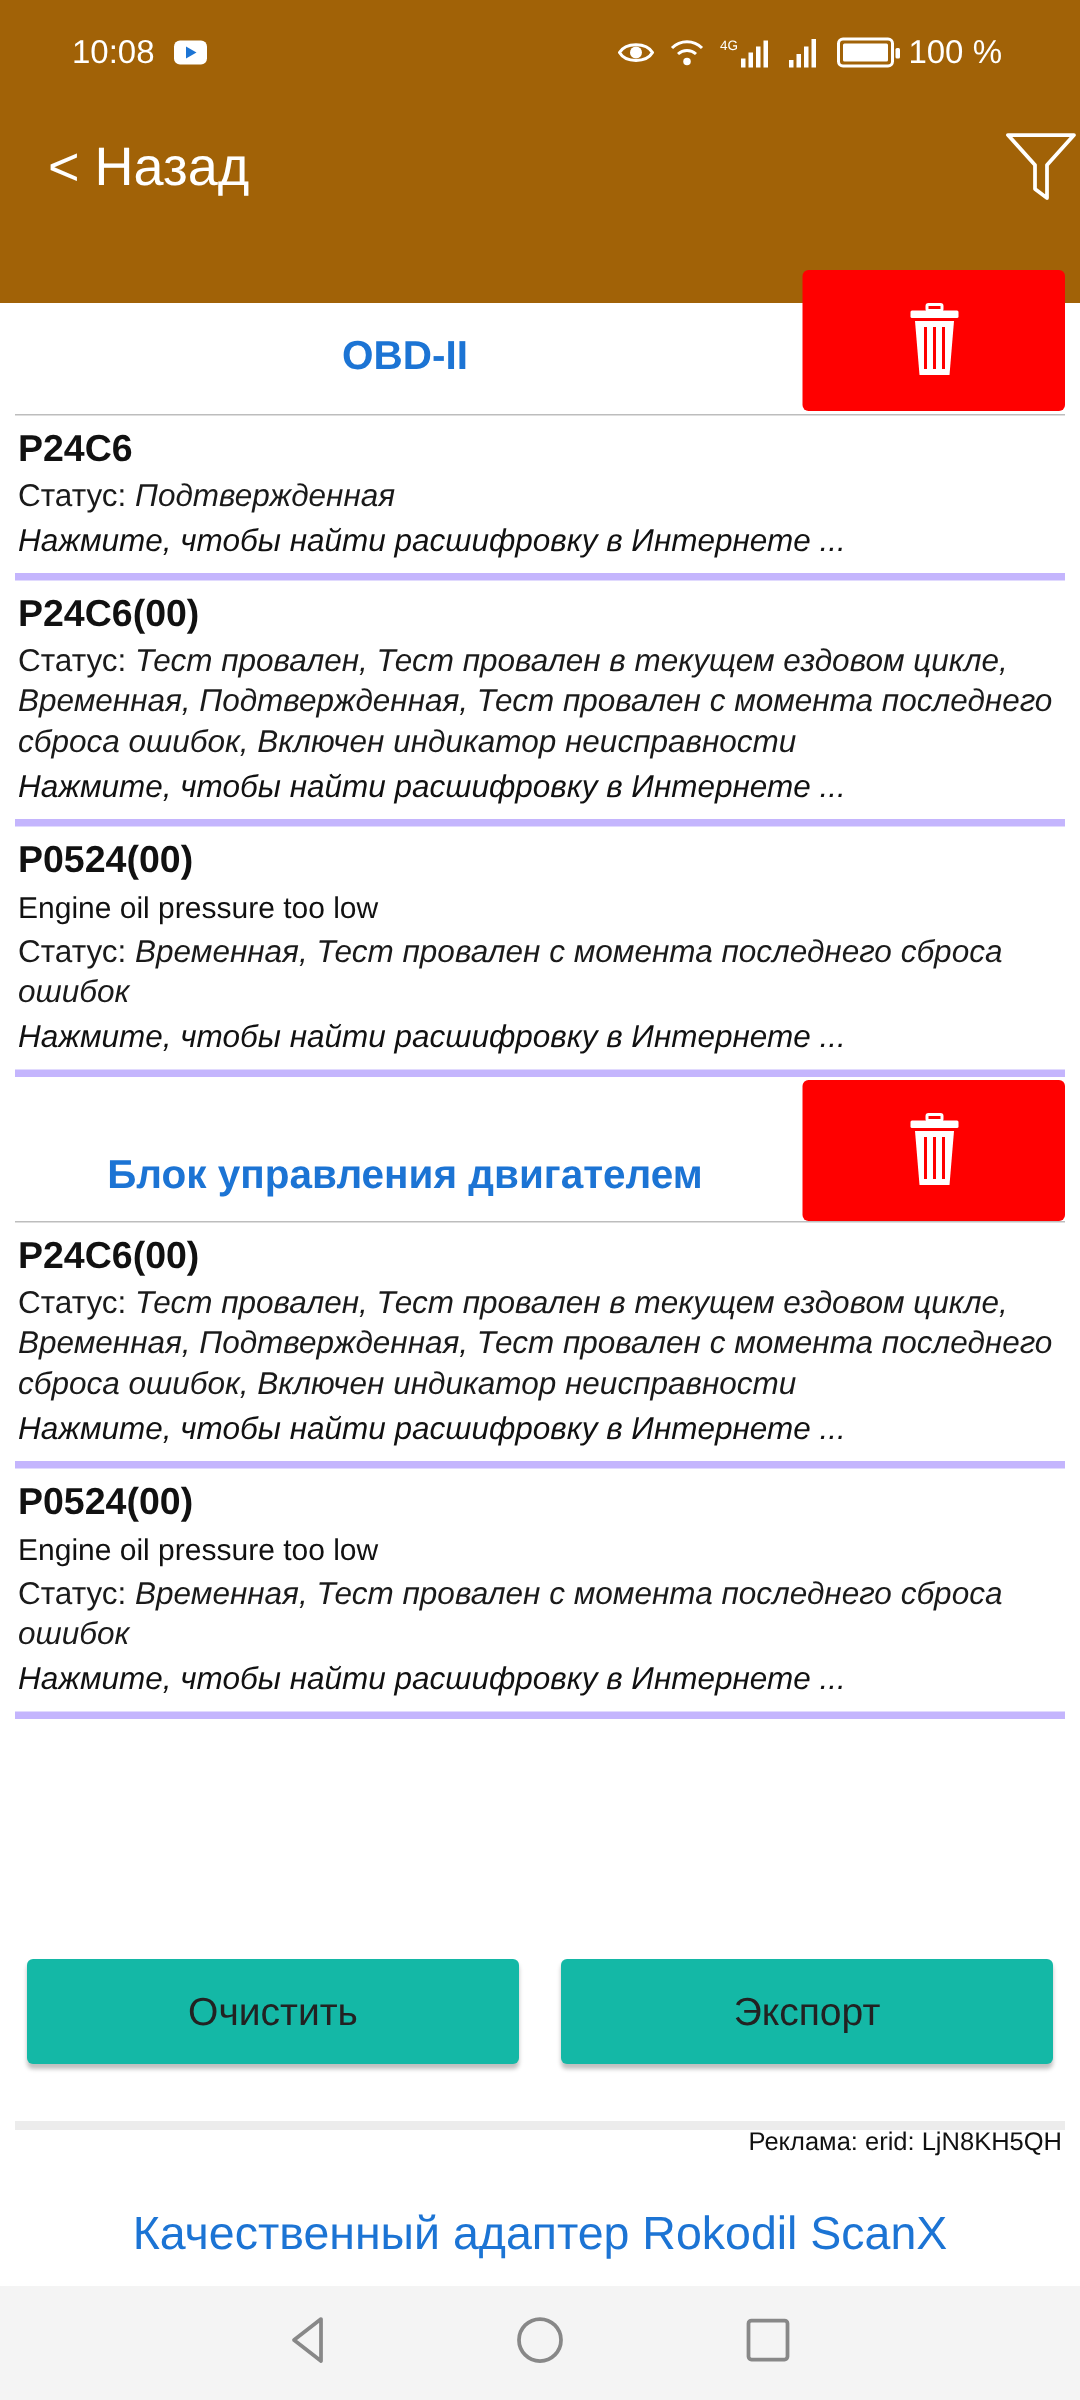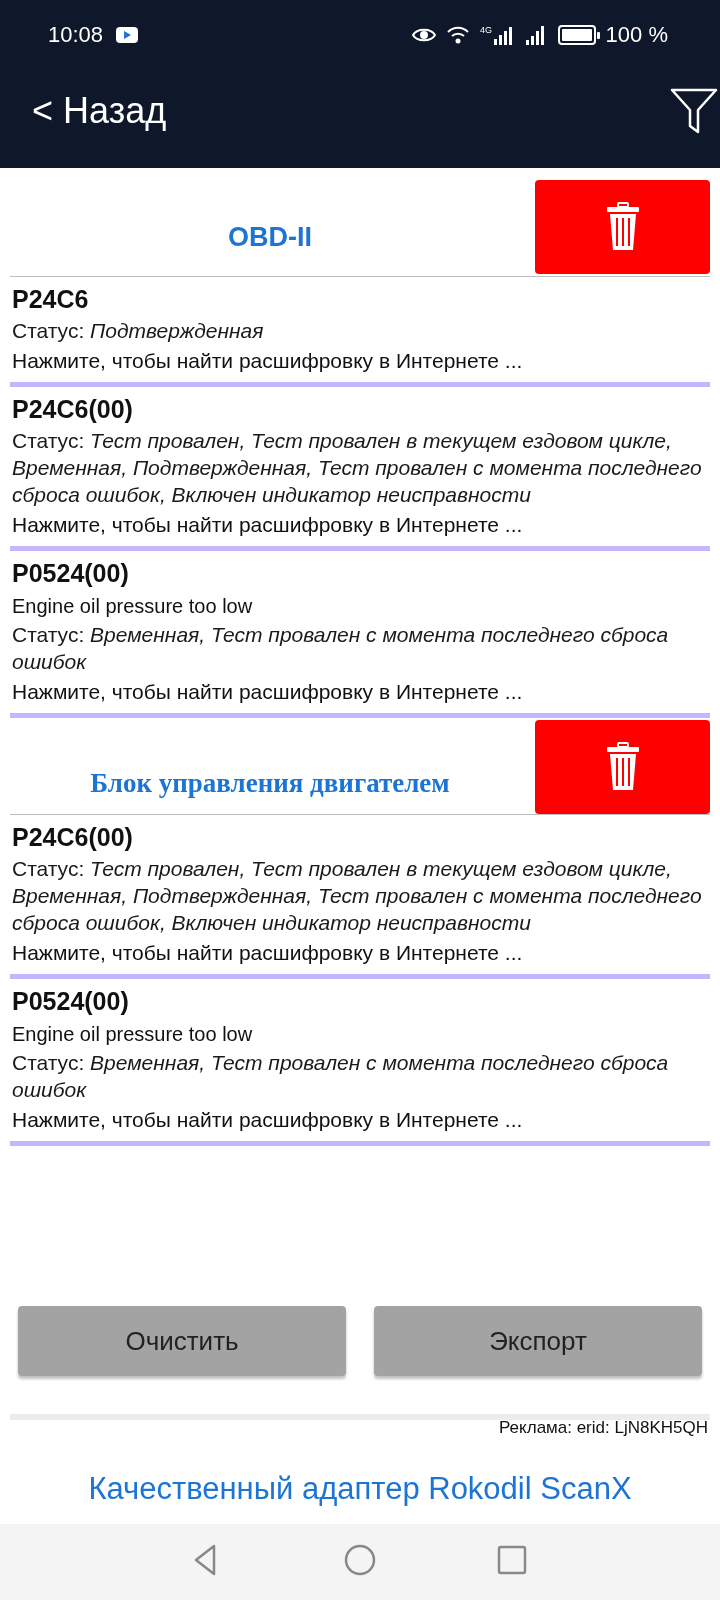--- a/index.html
+++ b/index.html
@@ -1,19 +1,19 @@
 <!DOCTYPE html>
 <html><head>
 <meta charset="utf-8">
 <style>
   * { box-sizing: border-box; margin: 0; padding: 0; }
   html, body { width: 720px; height: 1600px; overflow: hidden; background: #ffffff; }
   body { font-family: "Liberation Sans", "DejaVu Sans", sans-serif; color: #111; position: relative; }
 
-  .topbar { position: absolute; left: 0; top: 0; width: 720px; height: 168px; background: #0f172a; color: #fff; }
+  .topbar { position: absolute; left: 0; top: 0; width: 720px; height: 202px; background: #a16207; color: #fff; }
   .status { position: absolute; top: 18px; left: 0; width: 720px; height: 36px; font-size: 22px; }
   .status .time { position: absolute; left: 48px; top: 4px; }
   .status .yt { position: absolute; left: 116px; top: 9px; width: 22px; height: 16px; background: #fff; border-radius: 4px; }
   .status .yt::after { content: ""; position: absolute; left: 8px; top: 4px; border-left: 7px solid #1c74d4; border-top: 4px solid transparent; border-bottom: 4px solid transparent; }
   .status .right { position: absolute; right: 52px; top: 4px; display: flex; align-items: center; gap: 10px; }
   .battery { width: 38px; height: 20px; border: 2px solid #fff; border-radius: 4px; position: relative; padding: 2px; }
   .battery .fill { width: 100%; height: 100%; background: #fff; border-radius: 1px; }
   .battery::after { content: ""; position: absolute; right: -6px; top: 5px; width: 3px; height: 7px; background: #fff; border-radius: 1px; }
 
   .nav { position: absolute; top: 80px; left: 0; width: 720px; height: 70px; }
@@ -23,33 +23,33 @@
   .filter { position: absolute; right: 0; top: 6px; width: 54px; height: 50px; }
 
   .content { position: absolute; top: 168px; left: 0; width: 720px; }
   .group-head { position: relative; height: 104px; }
   .group-head .gtitle { position: absolute; left: 10px; width: 520px; top: 17px; height: 104px; line-height: 104px; text-align: center; color: #1c74d4; font-weight: bold; font-size: 27px; }
   .group-head .del { position: absolute; right: 10px; top: 12px; width: 175px; height: 94px; background: #ff0000; border-radius: 4px; display: flex; align-items: center; justify-content: center; }
   .group-head.g1 { height: 108px; }
   .group-head.g1 .del { top: 12px; height: 94px; }
   .group-head.g2 { height: 96px; }
   .group-head.g2 .del { top: 2px; height: 94px; }
-  .group-head.g2 .gtitle { height: 96px; line-height: 96px; font-family: Liberation Serif, serif; }
+  .group-head.g2 .gtitle { height: 96px; line-height: 96px; }
 
   .divider { height: 1px; background: #bdbdbd; margin: 0 10px; }
   .item { padding: 4px 12px 6px 12px; border-bottom: 5px solid #c4b5fd; margin: 0 10px; padding-left: 2px; padding-right: 2px; }
   .item .code { font-size: 25px; font-weight: bold; line-height: 36px; color: #111; }
   .item .line { font-size: 21px; line-height: 27px; color: #1a1a1a; }
   .item .status-line .lbl { font-style: normal; }
   .item .status-line .val { font-style: italic; }
-  .item .hint { font-size: 21px; line-height: 30px; margin-top: 2px; }
+  .item .hint { font-style: italic; font-size: 21px; line-height: 30px; margin-top: 2px; }
   .item .desc { font-size: 20px; line-height: 30px; }
 
   .buttons { position: absolute; top: 1306px; left: 0; width: 720px; height: 72px; }
-  .btn { position: absolute; top: 0; width: 328px; height: 70px; background: #a3a3a3; border-radius: 4px; box-shadow: 0 3px 3px rgba(0,0,0,0.25); display: flex; align-items: center; justify-content: center; font-size: 26px; color: #222; }
+  .btn { position: absolute; top: 0; width: 328px; height: 70px; background: #14b8a6; border-radius: 4px; box-shadow: 0 3px 3px rgba(0,0,0,0.25); display: flex; align-items: center; justify-content: center; font-size: 26px; color: #222; }
   .btn.clear { left: 18px; }
   .btn.export { left: 374px; }
 
   .adbar { position: absolute; top: 1414px; left: 10px; width: 700px; height: 6px; background: #ececec; }
   .adlabel { position: absolute; top: 1418px; right: 12px; font-size: 17px; color: #111; }
   .adtext { position: absolute; top: 1444px; left: 0; width: 720px; text-align: center; font-size: 31px; color: #1c74d4; margin-top: 27px; }
 
   .sysnav { position: absolute; top: 1524px; left: 0; width: 720px; height: 76px; background: #f4f4f4; }
   .sysnav .nb { position: absolute; top: 14px; width: 44px; height: 44px; }
 </style>

